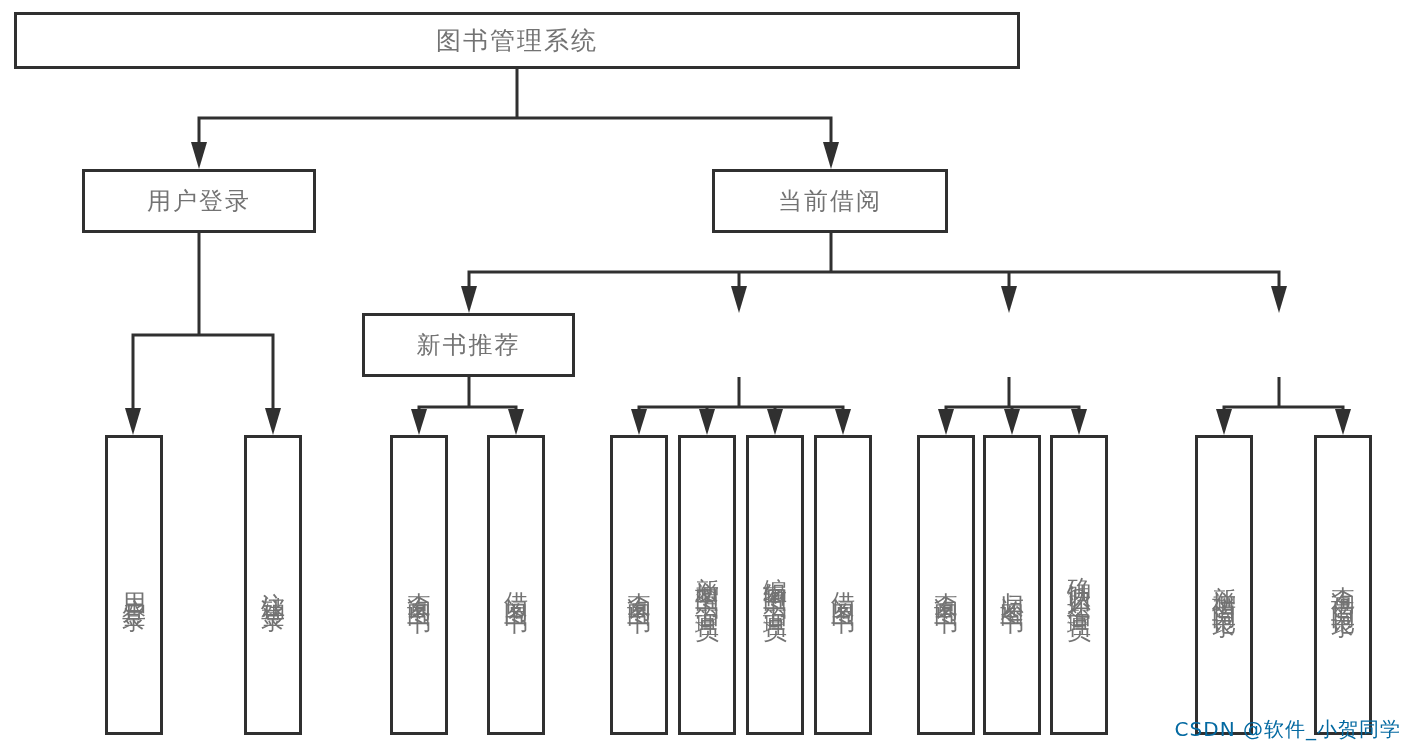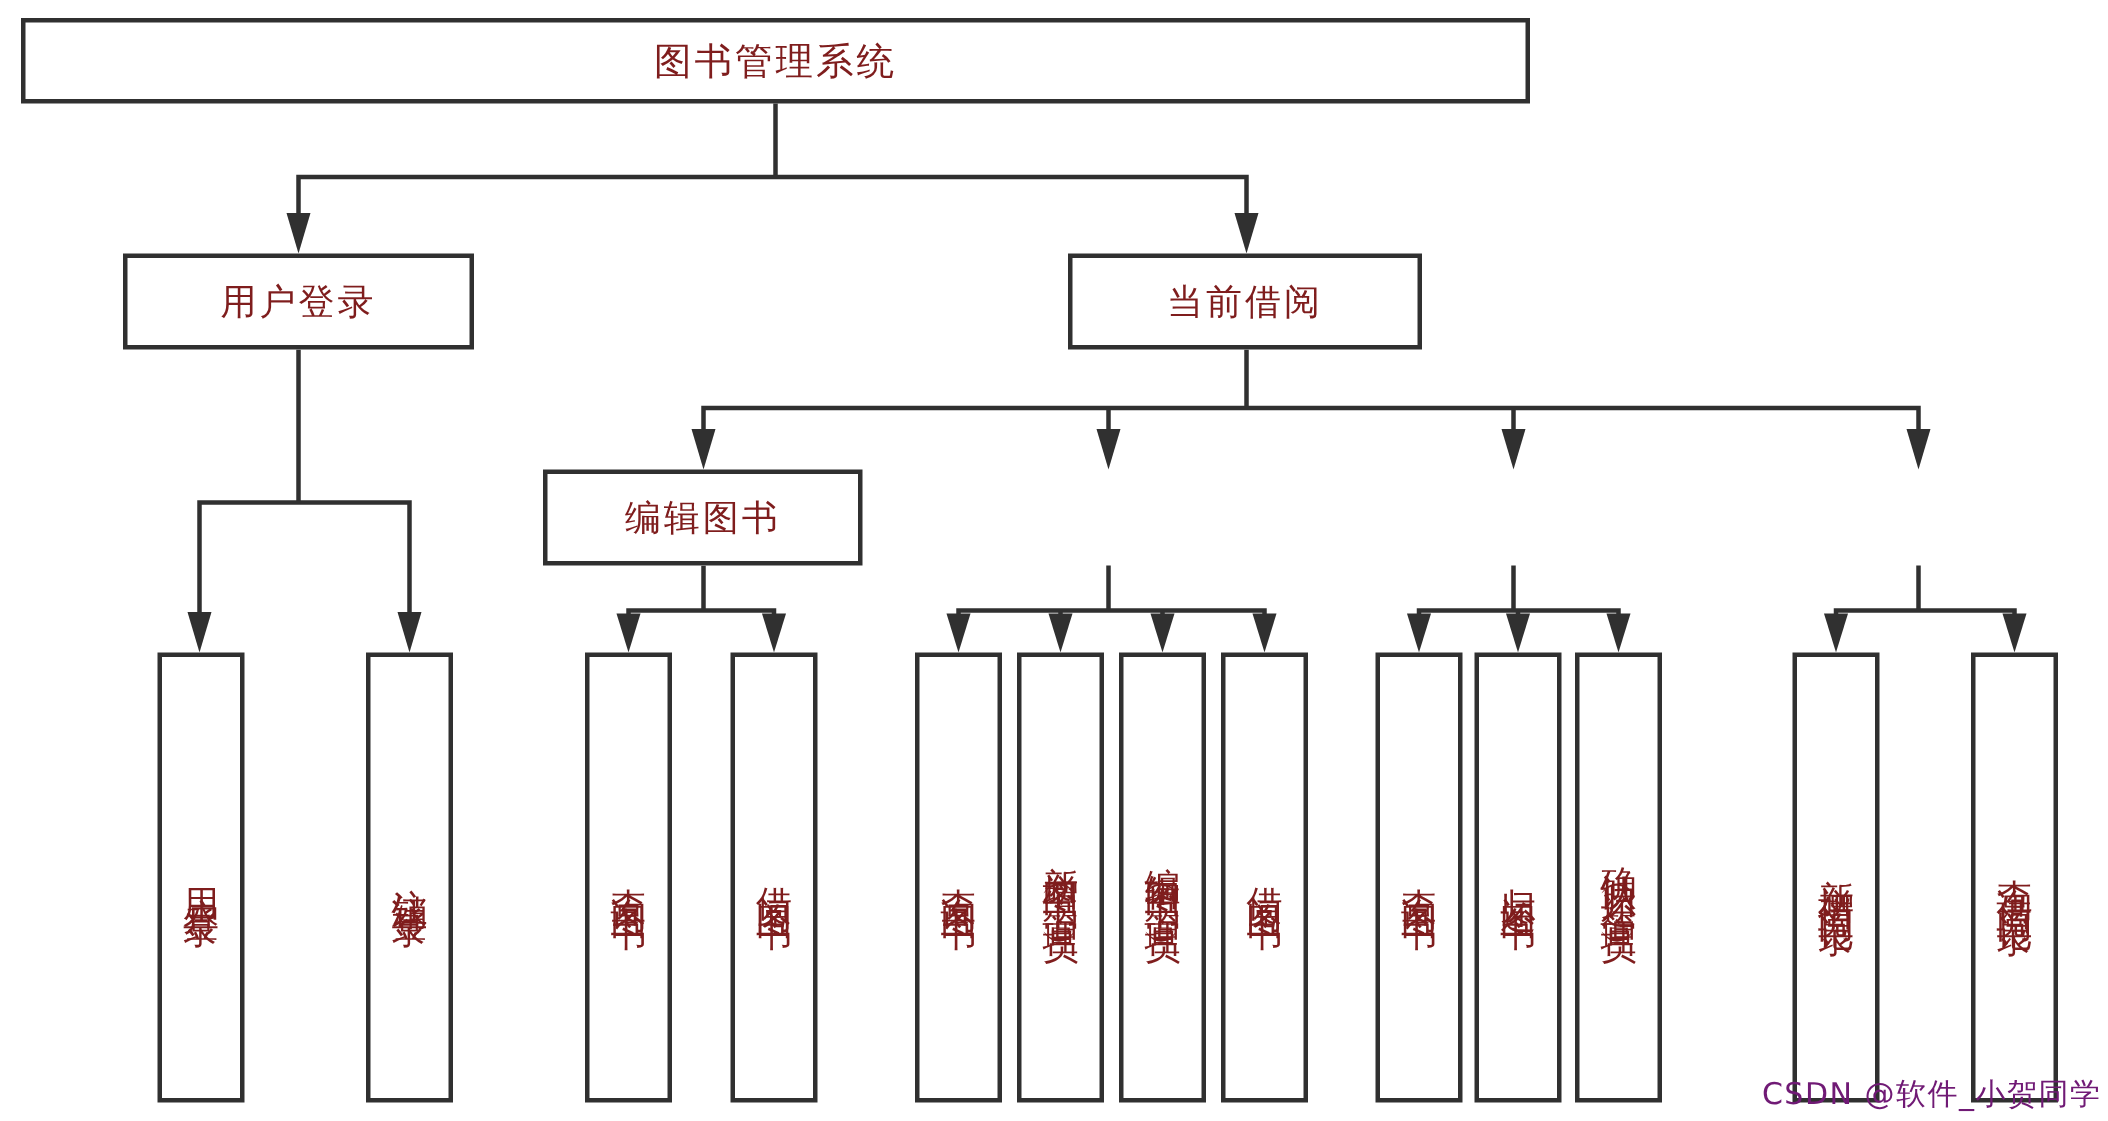--- a/index.html
+++ b/index.html
@@ -12,21 +12,21 @@
   }
   #connectors{position:absolute;left:0;top:0;z-index:0;}
   .box{
     position:absolute;
     box-sizing:border-box;
     border:3px solid #303030;
     background:#ffffff;
     display:flex;
     align-items:center;
     justify-content:center;
-    color:#7f1d1d;
+    color:#737373;
     z-index:1;
   }
   .hbox span{
     font-size:24px;
     letter-spacing:2px;
     white-space:nowrap;
   }
   .root span{font-size:25px;}
   .vbox span{
     writing-mode:vertical-rl;
@@ -34,21 +34,21 @@
     font-size:24px;
     letter-spacing:6px;
     line-height:1;
   }
   #watermark{
     position:absolute;
     right:4px;
     bottom:4px;
     z-index:2;
     font-size:20px;
-    color:#701a75;
+    color:#0369a1;
     letter-spacing:1px;
     white-space:nowrap;
   }
 </style>
 </head>
 <body>
 
 <div id="stage">
 
   <svg id="connectors" width="1405" height="747" viewBox="0 0 1405 747">
@@ -103,21 +103,21 @@
   </div>
 
   <div class="box hbox" style="left:82px;top:169px;width:234px;height:64px">
     <span>用户登录</span>
   </div>
   <div class="box hbox" style="left:712px;top:169px;width:236px;height:64px">
     <span>当前借阅</span>
   </div>
 
   <div class="box hbox" style="left:362px;top:313px;width:213px;height:64px">
-    <span>编辑图书</span>
+    <span>新书推荐</span>
   </div>
 
   <div class="box vbox" style="left:105px;top:435px;width:58px;height:300px">
     <span>用户登录</span>
   </div>
   <div class="box vbox" style="left:244px;top:435px;width:58px;height:300px">
     <span>注销登录</span>
   </div>
 
   <div class="box vbox" style="left:390px;top:435px;width:58px;height:300px">

